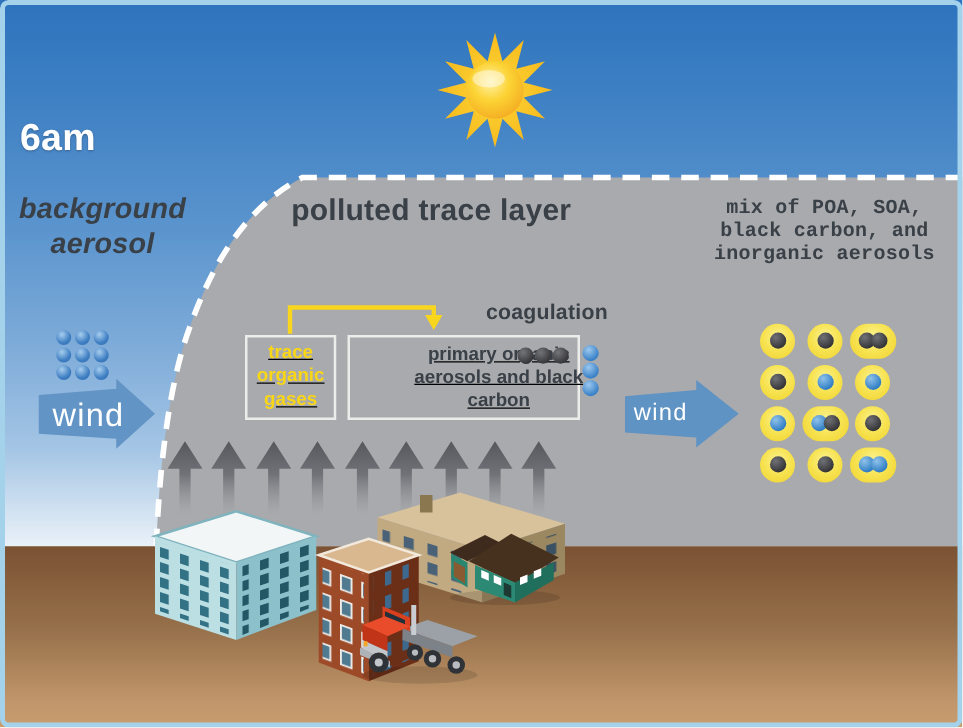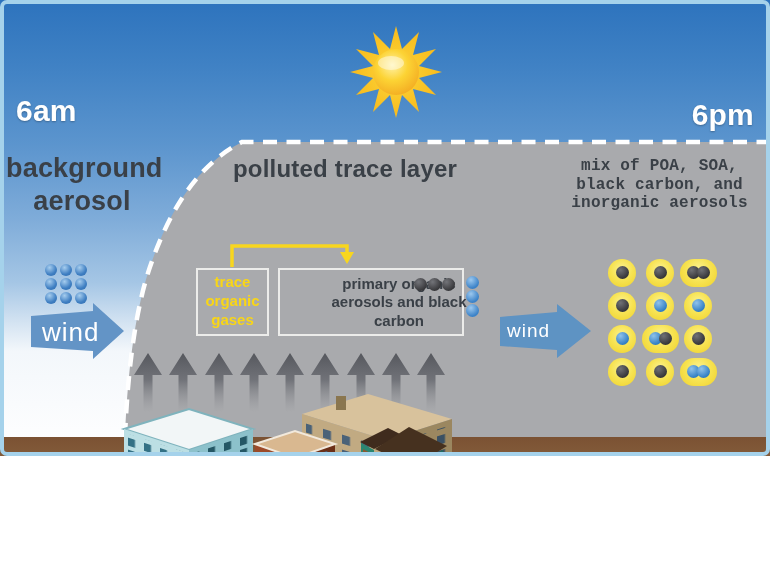--- a/index.html
+++ b/index.html
@@ -1,33 +1,33 @@
 <!DOCTYPE html>
 <html style="--border-blue: #a5d2eb; --text-dark: #3a4047; --accent-yellow: #f9d616; --layer-gray: #a9aaad; --wind-blue: #5e93c3; --ground-dark: #7b5233; --ground-light: #c89e6f; --sky-top: #2d73bd;"><head>
 <meta charset="utf-8">
 <style>
   html,body{margin:0;padding:0;background:#fff;}
   .stage{
-    position:relative;width:770px;height:456px;overflow:hidden;
+    position:relative;width:770px;height:582px;overflow:hidden;
     font-family:"Liberation Sans",sans-serif;
     background:linear-gradient(180deg,#2d73bd 0%,#3f81c4 14%,#5c95ce 32%,#7facd9 48%,#a5c6e5 62%,#d5e4f2 71%,#f3f7fb 77%,#ffffff 100%);
   }
   .frame{position:absolute;inset:0;border:4px solid var(--border-blue,#a5d2eb);border-radius:7px;z-index:60;pointer-events:none;}
   svg.scene{position:absolute;inset:0;z-index:1;}
   .txt{position:absolute;z-index:20;color:var(--text-dark,#3a4047);font-weight:700;letter-spacing:.2px;}
   .center{text-align:center;}
   .white{color:#fff;text-shadow:0 1px 2px rgba(0,0,0,.28);}
   #time-left{left:16px;top:94px;font-size:30px;}
   #time-right{right:16px;top:98px;font-size:30px;text-align:right;}
-  #bg-aerosol{left:6px;top:152px;width:152px;font-size:27px;line-height:1.22;}
+  #bg-aerosol{left:6px;top:152px;width:152px;font-size:23px;line-height:1.22;font-style:italic;}
   #pml-title{left:215px;top:155px;width:260px;font-size:24px;white-space:nowrap;}
   #process1{left:165px;top:201px;width:340px;font-size:19px;white-space:nowrap;}
   #process2{left:380px;top:240px;width:115px;font-size:17px;}
   #mix-label{left:562px;top:157px;width:195px;font-size:16px;line-height:1.17;font-family:Liberation Mono, monospace;}
-  .proc-box{position:absolute;z-index:20;border:2px solid #ececea;box-sizing:border-box;}
+  .proc-box{position:absolute;z-index:20;border:2px solid #ececea;box-sizing:border-box;text-decoration:underline;}
   #trace-box{left:196px;top:268px;width:73px;height:68px;}
   #trace-box .bt{color:var(--accent-yellow,#f9d616);font-weight:700;font-size:15px;line-height:1.25;text-align:center;padding-top:3px;}
   #primary-box{left:278px;top:268px;width:186px;height:68px;padding-left:44px;}
   #primary-box .bt{color:var(--text-dark,#3a4047);font-weight:700;font-size:15px;line-height:1.23;text-align:center;width:142px;margin:5px 0 0 4px;}
   #box-dots{position:absolute;right:7px;top:8px;display:flex;gap:1px;}
   .dark-dot{width:13px;height:13px;border-radius:50%;
     background:radial-gradient(circle at 35% 30%,#737479,#37373a 72%);}
   #column-dots{position:absolute;left:466px;top:276px;display:flex;flex-direction:column;gap:1px;z-index:20;}
   .blue-dot-lg{width:13px;height:13px;border-radius:50%;
     background:radial-gradient(circle at 38% 30%,#9cc8ee 0%,#3b82c8 68%);}
@@ -186,23 +186,23 @@
       <rect x="291" y="513" width="3" height="4" fill="#f5a623"></rect>
       <circle cx="303" cy="530" r="8" fill="#2f3236"></circle>
         <circle cx="303" cy="530" r="3.2" fill="#c3c7cc"></circle>
     </g>
 
     <polygon points="31,316 93,311 93,303 124,331 93,359 93,351 31,347" fill="#6394c6"></polygon>
     <polygon points="500,317 557,312 557,304 591,331 557,358 557,350 500,346" fill="#5e93c3"></polygon>
   </svg>
 
   <div class="txt white" id="time-left">6am</div>
-  <div class="txt white" id="time-right">6pm</div>
   <div class="txt center" id="bg-aerosol">background aerosol</div>
   <div class="txt center" id="pml-title">polluted trace layer</div>
+  <div class="txt center" id="process2">coagulation</div>
   <div class="txt center" id="mix-label">mix of POA, SOA, black carbon, and inorganic aerosols</div>
 
   <div class="proc-box" id="trace-box">
     <div class="bt">trace organic gases</div>
   </div>
   <div class="proc-box" id="primary-box">
     <div class="bt">primary organic aerosols and black carbon</div>
     <div id="box-dots">
         <span class="dark-dot"></span>
         <span class="dark-dot"></span>

